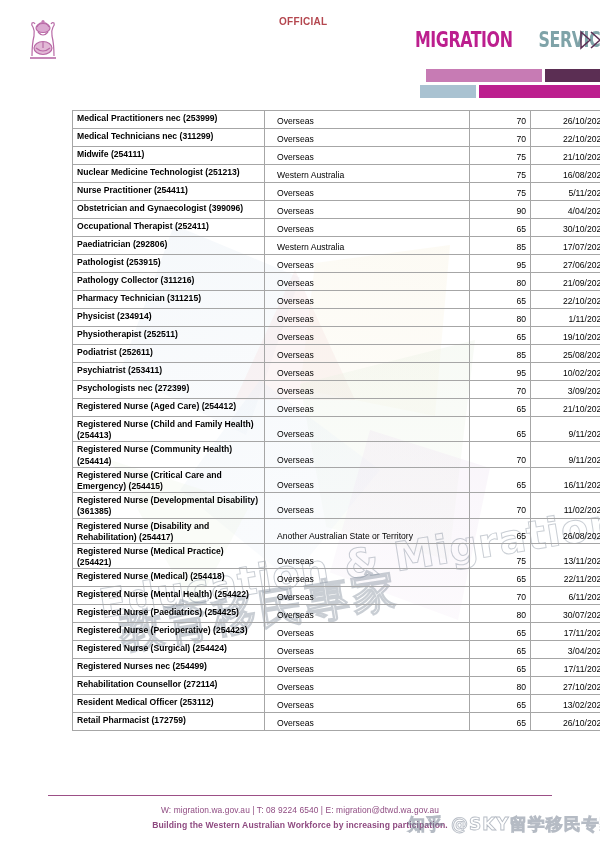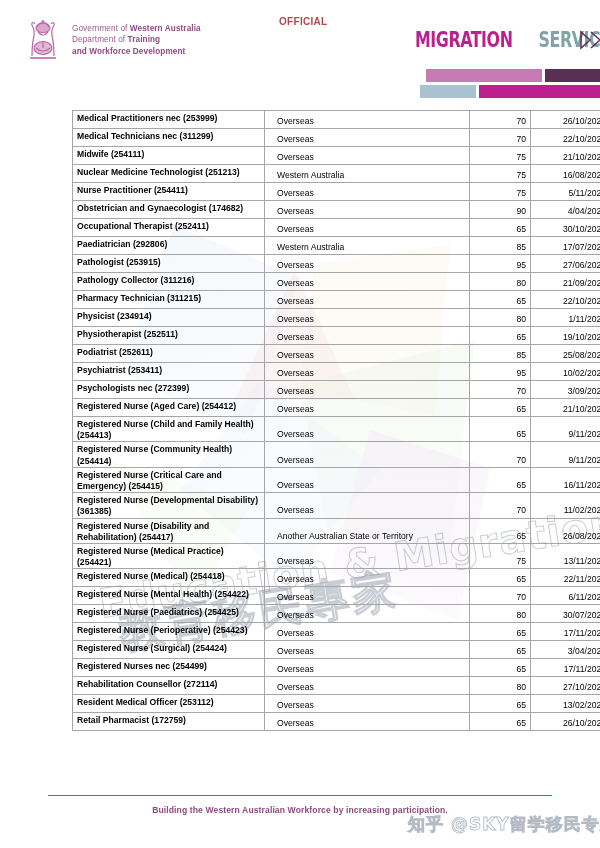--- a/index.html
+++ b/index.html
@@ -230,25 +230,20 @@
           <ellipse cx="21" cy="30" rx="9" ry="6.5" fill="#e2b8d6" stroke="#b86aa6"></ellipse>
           <path d="M14 30 Q21 36 28 30"></path>
           <path d="M21 24 L21 30"></path>
           <ellipse cx="21" cy="10" rx="7" ry="4.5" fill="#dba8d0" stroke="#b86aa6"></ellipse>
           <path d="M15 9 Q17 4 21 5 Q25 4 27 9"></path>
           <circle cx="21" cy="3.5" r="1.6" fill="#c77bb4" stroke="none"></circle>
           <path d="M16 14 Q21 20 26 14"></path>
         </g>
       </svg>
     </div>
-    <div class="gov-text">
-      <div><span>Government of </span><b>Western Australia</b></div>
-      <div><span>Department of </span><b>Training</b></div>
-      <div><b>and Workforce Development</b></div>
-    </div>
   </div>
 
   <div id="official-label">OFFICIAL</div>
 
   <div id="ms-logo">
     <svg viewBox="0 0 200 26" width="200" height="26" aria-hidden="true">
       <text x="0" y="20" font-family="DejaVu Sans Condensed, DejaVu Sans, sans-serif" font-size="21" font-weight="700" fill="#bc1f8e" transform="scale(0.84,1)" letter-spacing="-0.5">MIGRATION</text>
       <text x="124" y="20" font-family="DejaVu Sans Condensed, DejaVu Sans, sans-serif" font-size="21" font-weight="700" fill="#7fa3a8" transform="scale(0.84,1) translate(23,0)" letter-spacing="-0.5">SERVICES</text>
       <g stroke="#5b2e53" stroke-width="1.5" fill="none">
         <path d="M166 5 L175 13 L166 21 Z"></path>
@@ -292,21 +287,21 @@
         <td class="c-pts">75</td>
         <td class="c-date">16/08/2021</td>
       </tr>
       <tr>
         <td class="c-occ">Nurse Practitioner (254411)</td>
         <td class="c-src">Overseas</td>
         <td class="c-pts">75</td>
         <td class="c-date">5/11/2022</td>
       </tr>
       <tr class="tall">
-        <td class="c-occ">Obstetrician and Gynaecologist (174682)</td>
+        <td class="c-occ">Obstetrician and Gynaecologist (399096)</td>
         <td class="c-src">Overseas</td>
         <td class="c-pts">90</td>
         <td class="c-date">4/04/2022</td>
       </tr>
       <tr>
         <td class="c-occ">Occupational Therapist (252411)</td>
         <td class="c-src">Overseas</td>
         <td class="c-pts">65</td>
         <td class="c-date">30/10/2022</td>
       </tr>
@@ -458,15 +453,16 @@
         <td class="c-occ">Retail Pharmacist (172759)</td>
         <td class="c-src">Overseas</td>
         <td class="c-pts">65</td>
         <td class="c-date">26/10/2022</td>
       </tr>
     </tbody>
 </table>
 
 <div id="footer">
   <div id="footer-rule"></div>
+  <div id="footer-contact">W: migration.wa.gov.au  |  T: 08 9224 6540  |  E: migration@dtwd.wa.gov.au</div>
   <div id="footer-tagline">Building the Western Australian Workforce by increasing participation.</div>
   <div id="footer-watermark">知乎 @SKY留学移民专家</div>
 </div>
 
 </body></html>

